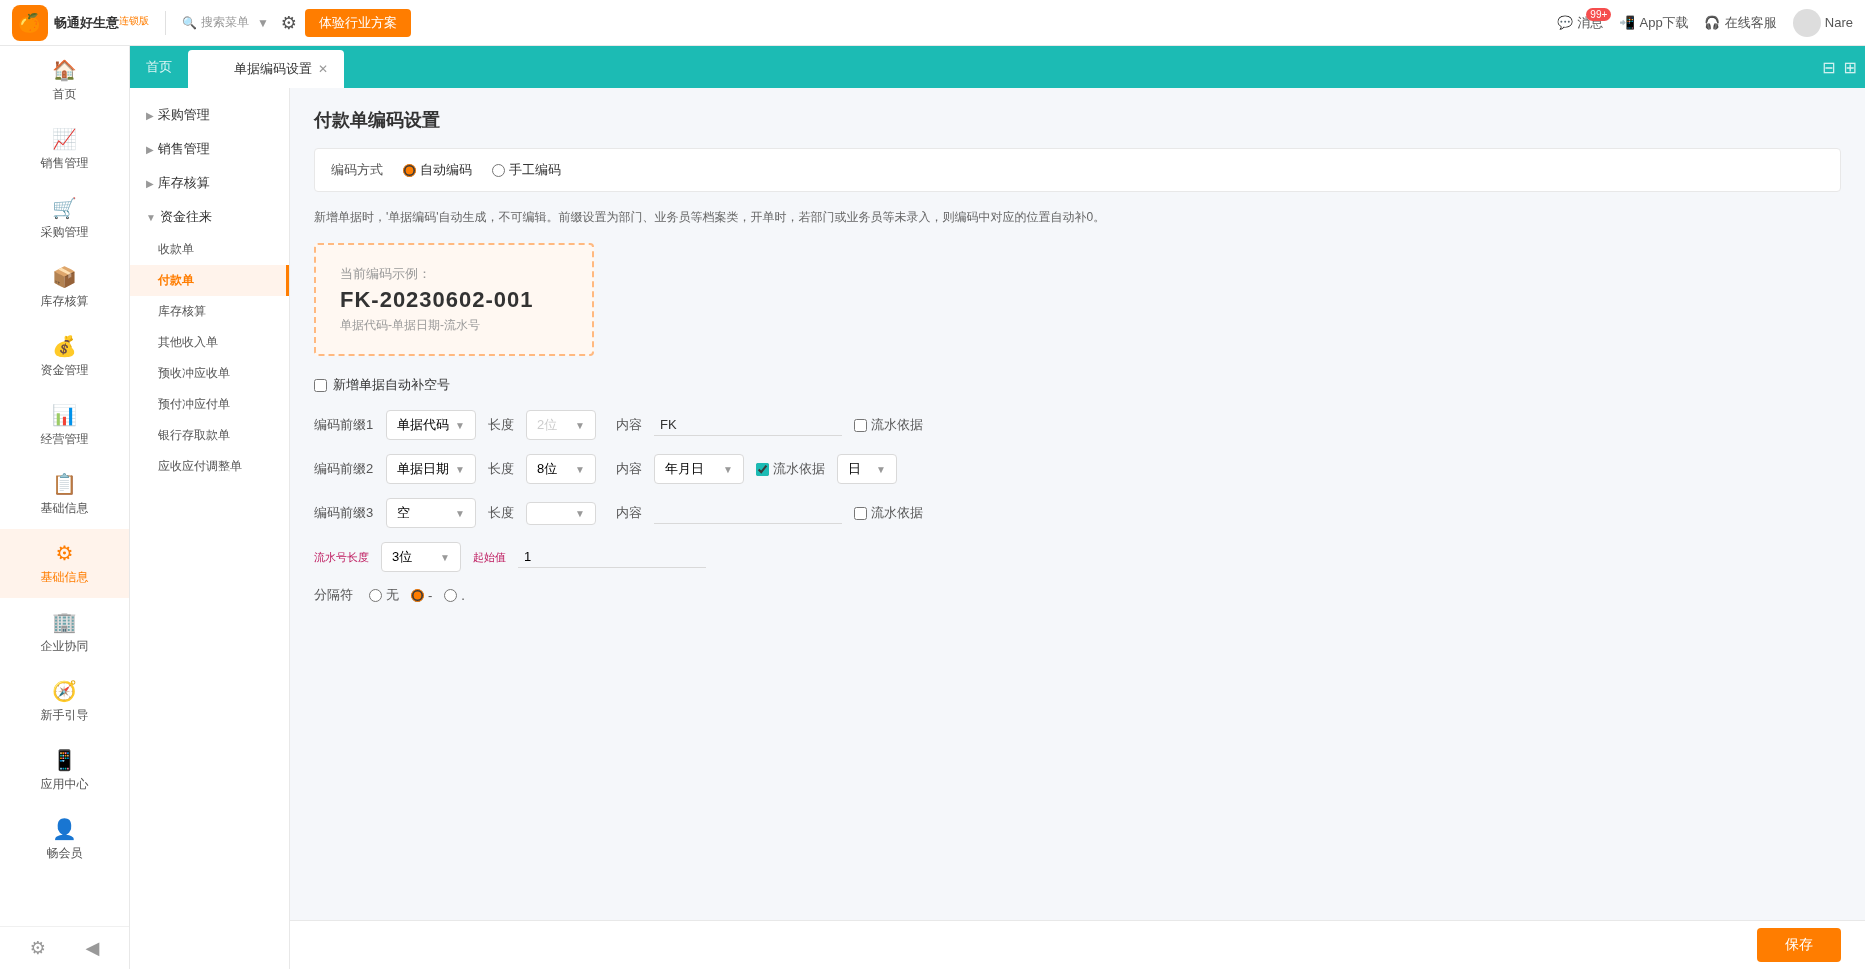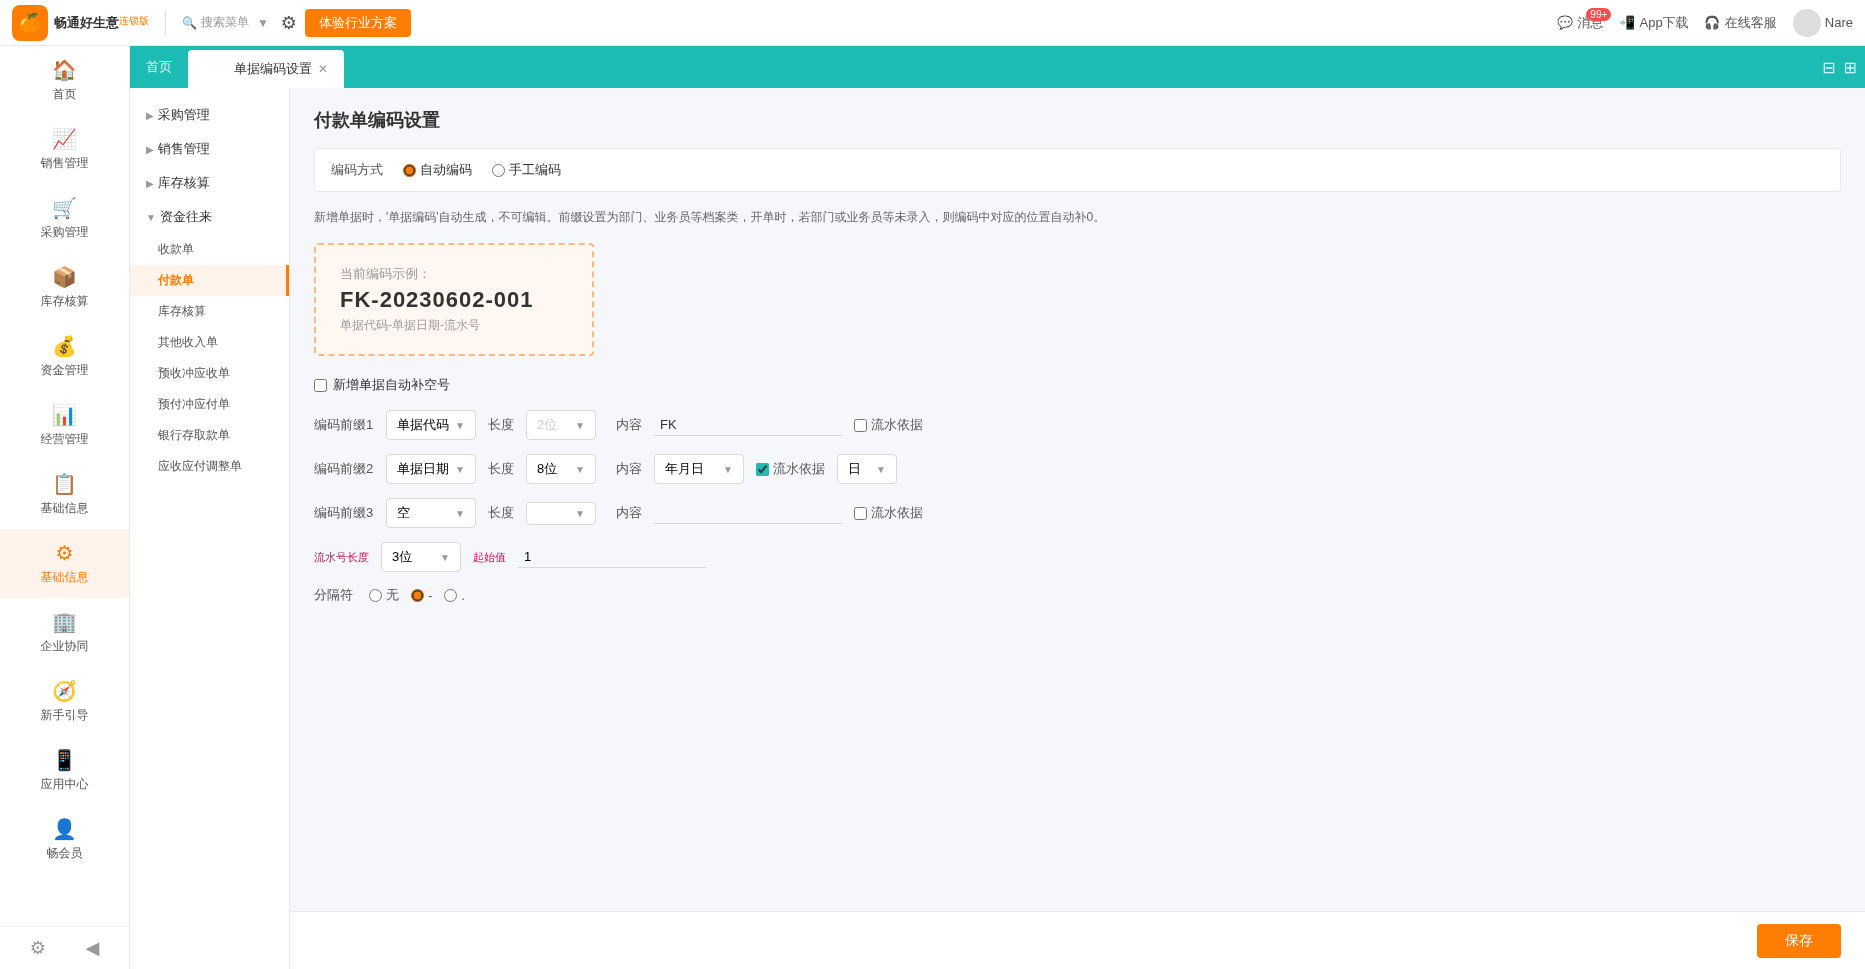--- a/index.html
+++ b/index.html
@@ -269,21 +269,21 @@
       font-size: 13px;
       color: #555;
     }
     .separator-label { }
     .separator-options { display: flex; align-items: center; gap: 12px; }
     .sep-radio-item { display: flex; align-items: center; gap: 4px; cursor: pointer; }
     .sep-radio-item input[type=radio] { accent-color: #ff7d00; }
 
     
     .bottom-bar {
-      height: 58px;
+      height: 49px;
       background: #fff;
       border-top: 1px solid #e8e8e8;
       display: flex;
       align-items: center;
       justify-content: flex-end;
       padding: 8px 24px;
       flex-shrink: 0;
     }
     .save-btn {
       background: #ff7d00;

